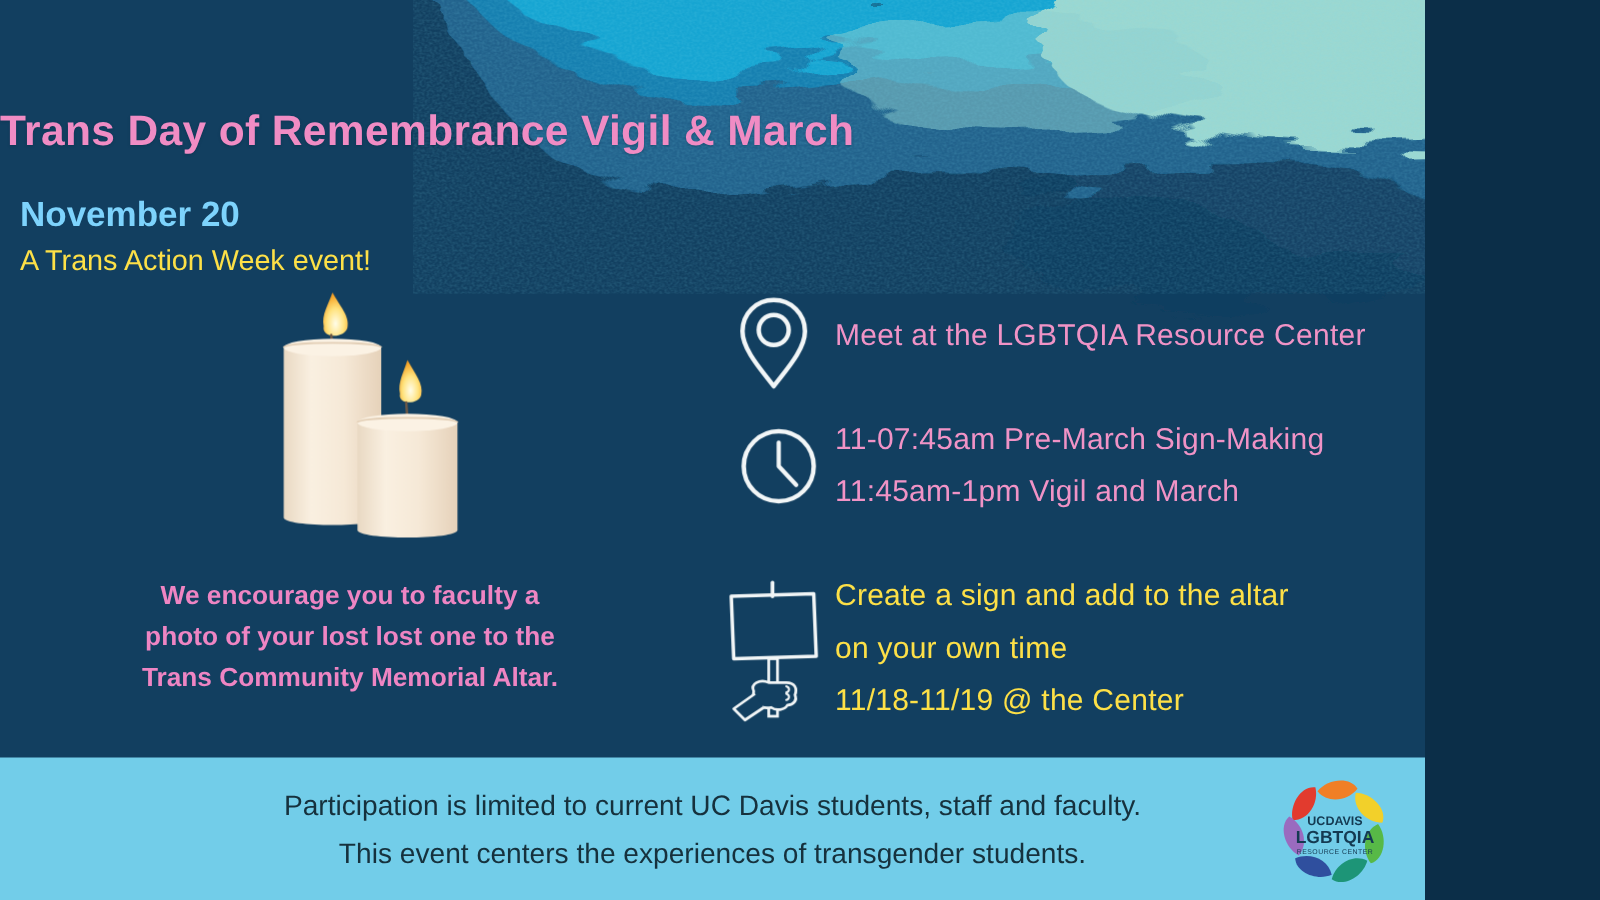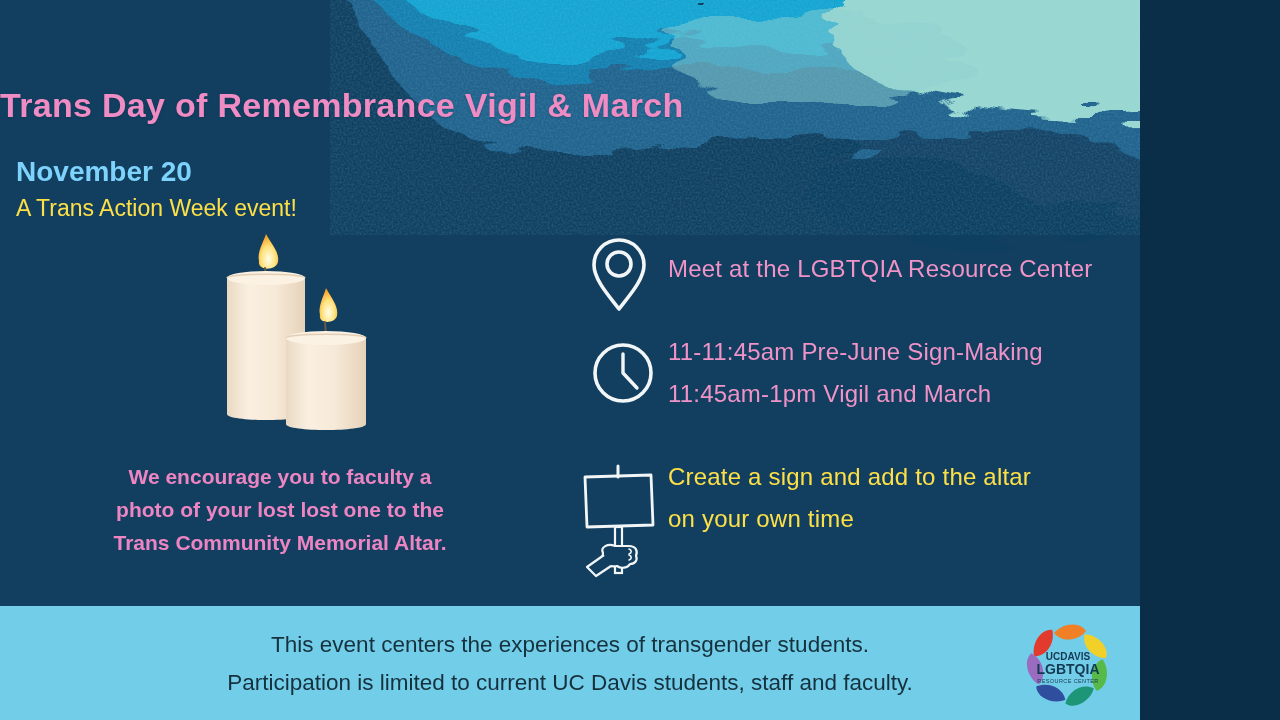--- a/index.html
+++ b/index.html
@@ -133,41 +133,42 @@
   </svg>
   <p class="detail-text text-pink t-location">
     <span>Meet at the LGBTQIA Resource Center</span>
   </p>
 
   <svg class="detail-icon icon-clock" width="62" height="62" viewBox="0 0 62 62" aria-hidden="true">
     <circle cx="31" cy="31" r="28" fill="none" stroke="#f2f6f7" stroke-width="3.6"></circle>
     <path d="M31,12 L31,31 L45,46" fill="none" stroke="#f2f6f7" stroke-width="3.4" stroke-linecap="round" stroke-linejoin="round"></path>
   </svg>
   <p class="detail-text text-pink t-schedule">
-    <span>11-11:45am Pre-June Sign-Making</span>
+    <span>11-07:45am Pre-March Sign-Making</span>
     <span>11:45am-1pm Vigil and March</span>
   </p>
 
   <svg class="detail-icon icon-sign" width="80" height="120" viewBox="0 0 80 120" aria-hidden="true">
     <path d="M41,3 L41,14" stroke="#f2f6f7" stroke-width="3" stroke-linecap="round"></path>
     <path d="M8,14 L74,12 L76,62 L10,64 Z" fill="none" stroke="#f2f6f7" stroke-width="2.8" stroke-linejoin="round"></path>
     <rect x="38" y="64" width="7" height="46" fill="#123f60" stroke="#f2f6f7" stroke-width="2.2"></rect>
     <path d="M26,90 C23,84 31,80 38,83 L52,83 C59,83 61,88 59,93 C61,97 58,101 53,101 C51,105 44,106 40,103 C31,105 24,98 26,90 Z" fill="#123f60" stroke="#f2f6f7" stroke-width="2.2" stroke-linejoin="round"></path>
     <path d="M27,92 L10,104 L19,113 L34,103" fill="#123f60" stroke="#f2f6f7" stroke-width="2.2" stroke-linejoin="round"></path>
     <path d="M52,86 C55,87 55,90 52,91 M52,92 C55,93 55,96 52,97" fill="none" stroke="#f2f6f7" stroke-width="1.6" stroke-linecap="round"></path>
   </svg>
   <p class="detail-text text-white t-sign">
     <span>Create a sign and add to the altar</span>
     <span>on your own time</span>
+    <span>11/18-11/19 @ the Center</span>
   </p>
 
   <div class="footer">
     <p class="footer-text">
+      <span>Participation is limited to current UC Davis students, staff and faculty.</span>
       <span>This event centers the experiences of transgender students.</span>
-      <span>Participation is limited to current UC Davis students, staff and faculty.</span>
     </p>
 
     <svg class="logo" width="92" height="92" viewBox="0 0 92 92" aria-hidden="true">
       <g>
         <g transform="rotate(-52 46 46)">
             <path d="M32,14 C40,4 58,2 64,12 C56,22 40,24 32,14 Z" fill="#e23b2e"></path>
           </g>
         <g transform="rotate(0 46 46)">
             <path d="M32,14 C40,4 58,2 64,12 C56,22 40,24 32,14 Z" fill="#f07f26"></path>
           </g>

